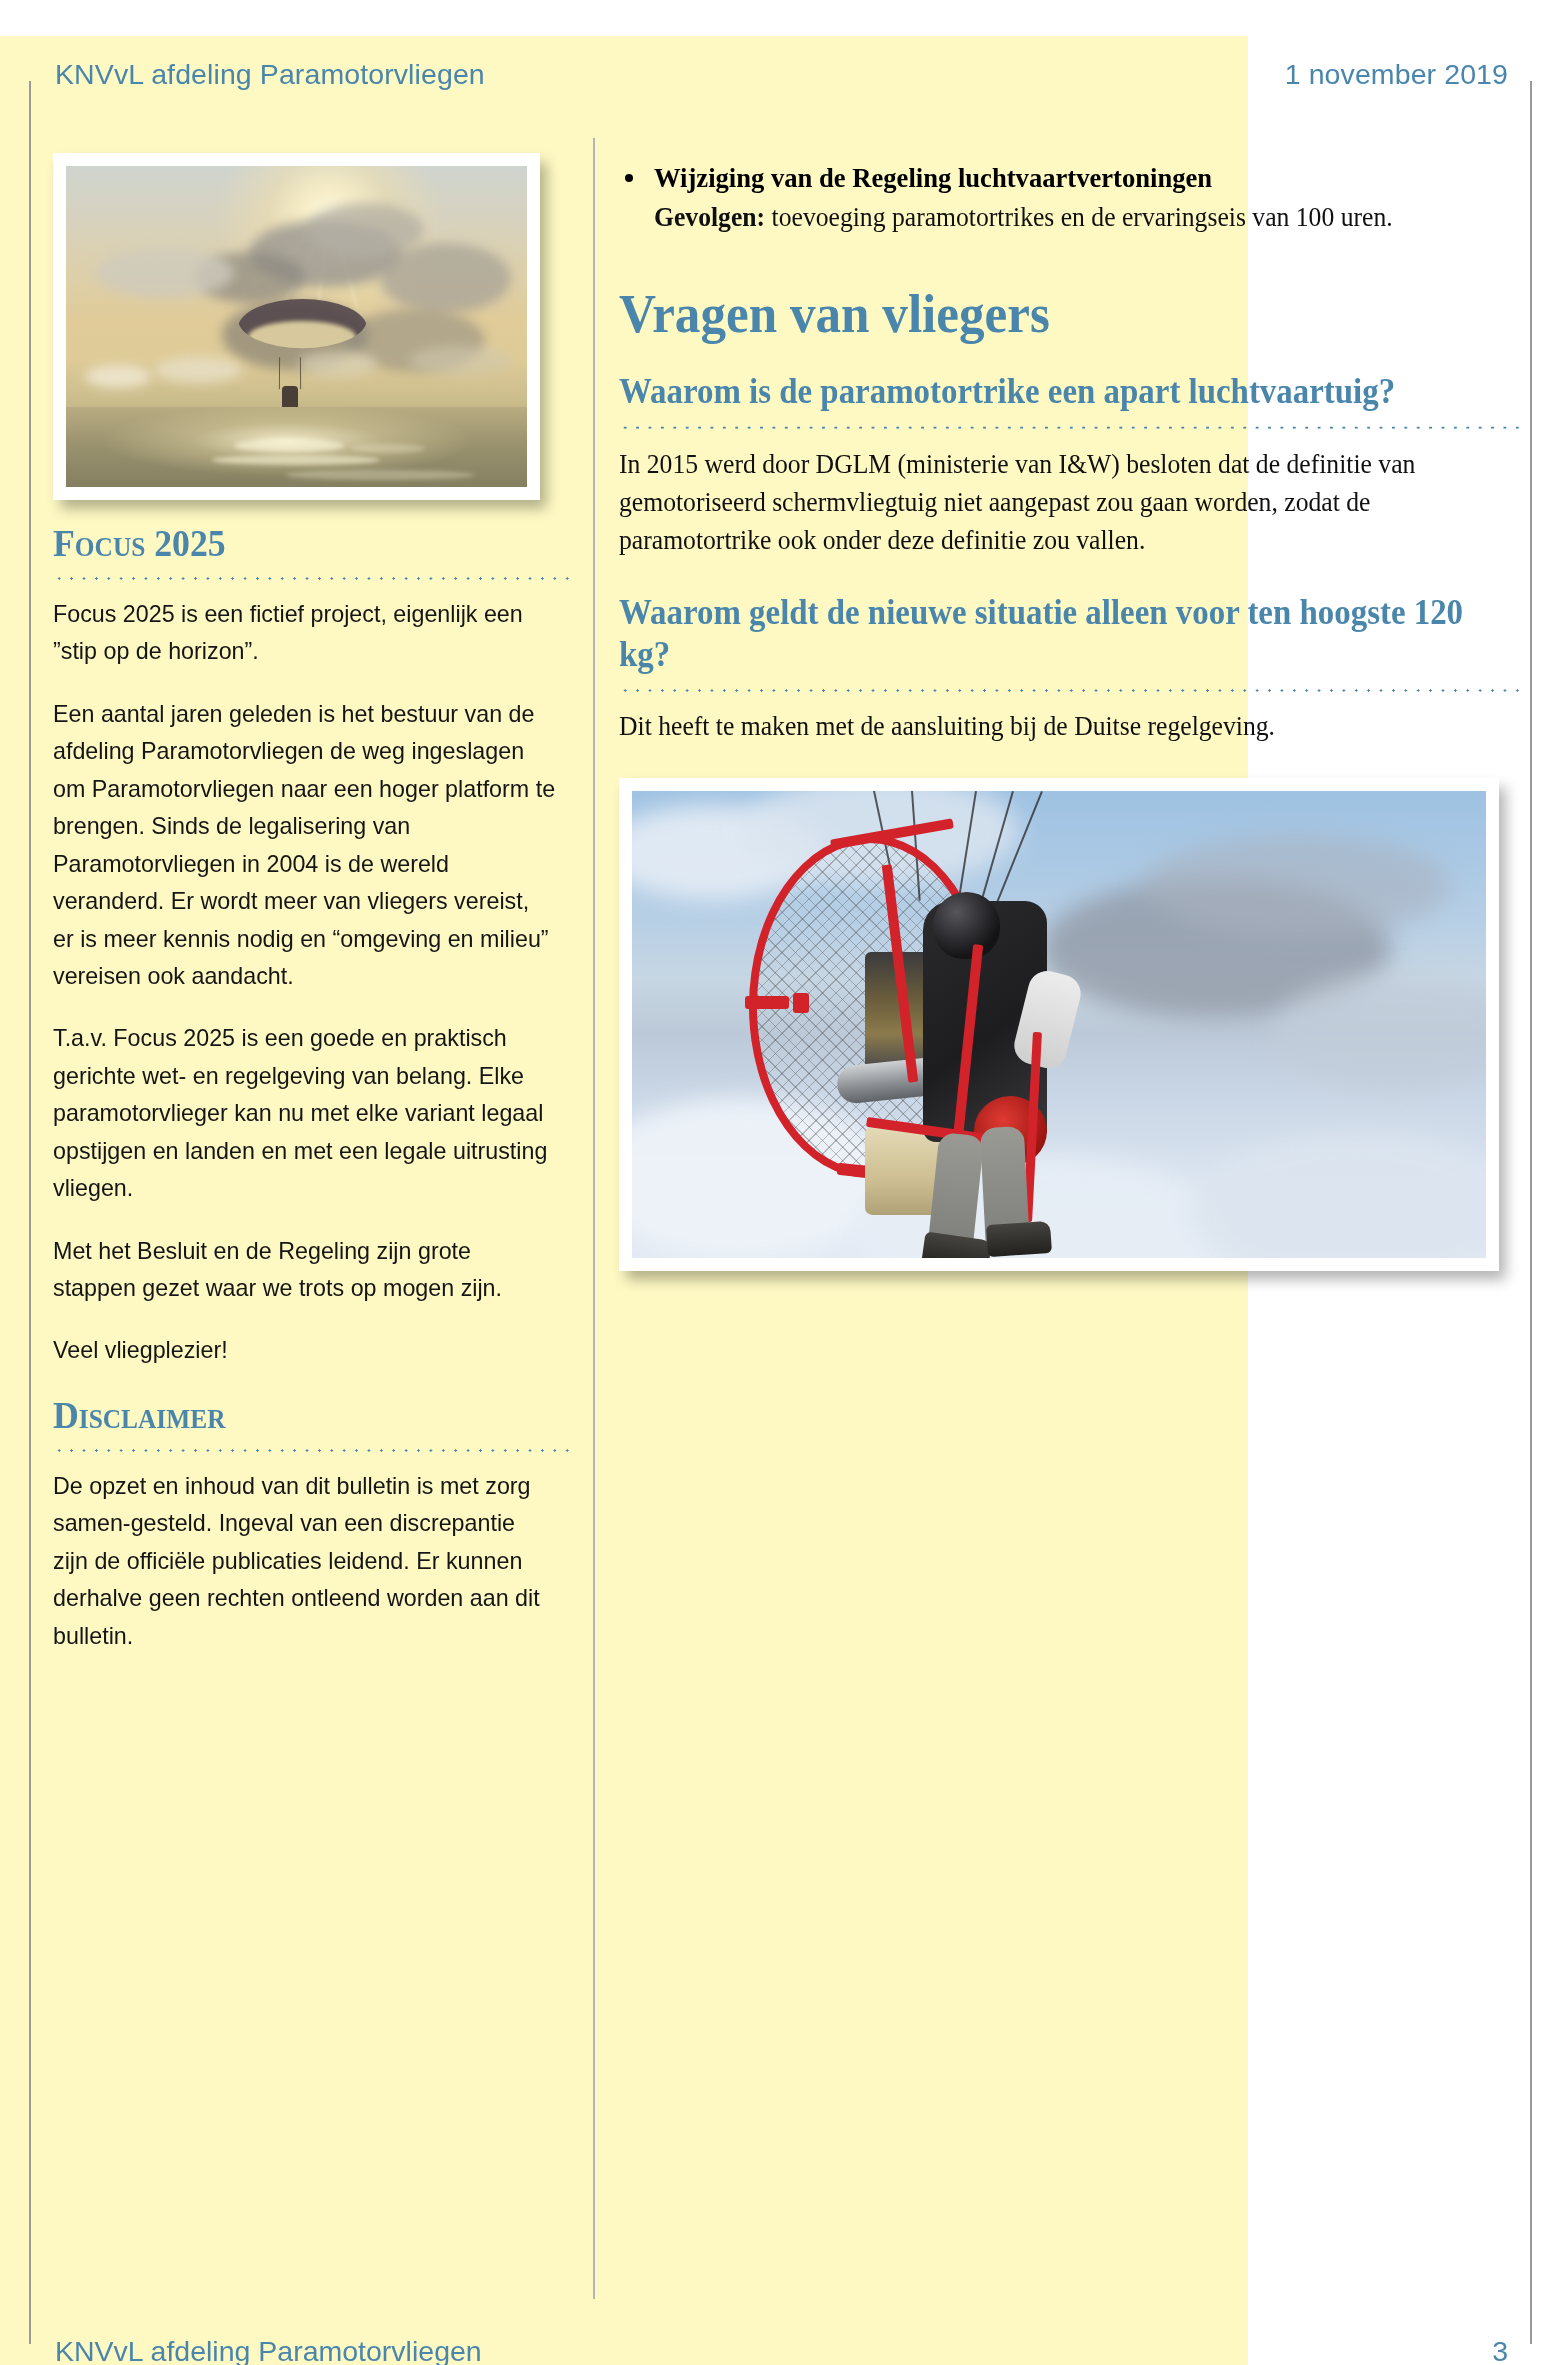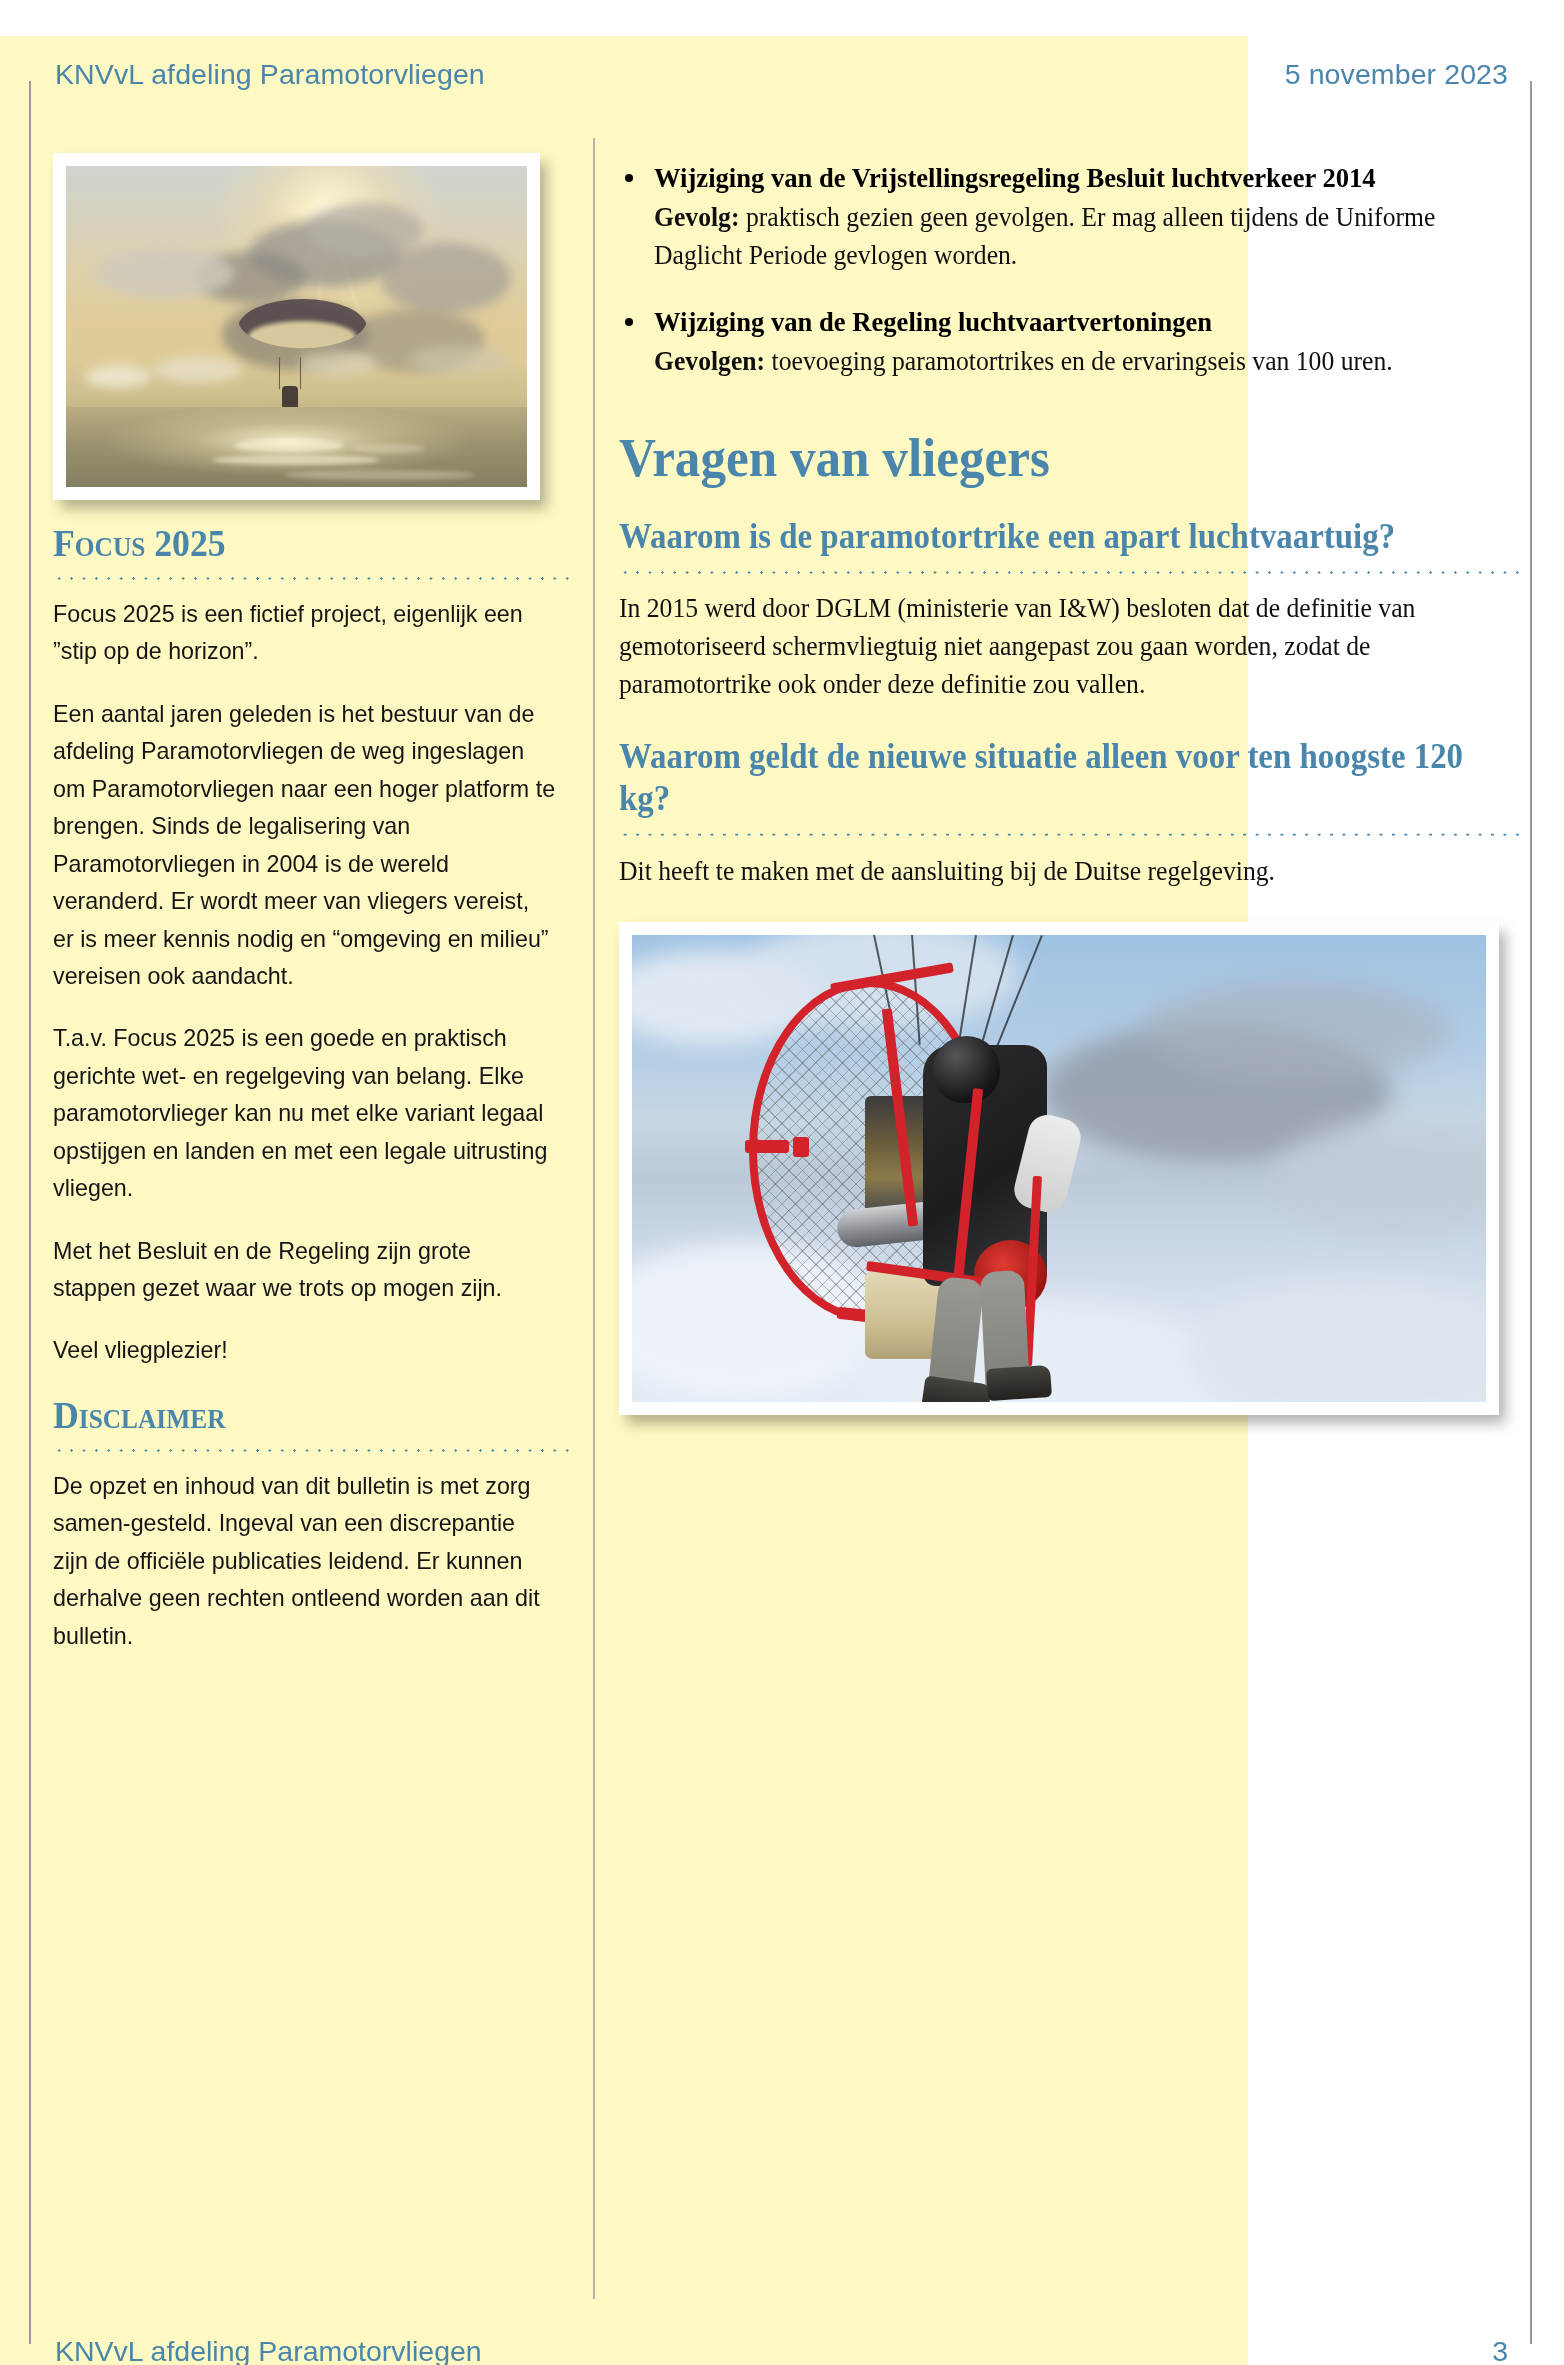--- a/index.html
+++ b/index.html
@@ -417,21 +417,21 @@
 </head>
 <body>
 
 <div class="page">
 
   <div class="page-rule-left"></div>
   <div class="page-rule-right"></div>
 
   <div class="header">
     <div class="header-title">KNVvL afdeling Paramotorvliegen</div>
-    <div class="header-date">5 november 2023</div>
+    <div class="header-date">1 november 2019</div>
   </div>
 
   <div class="col-divider"></div>
 
   <div class="sidebar">
 
     <div class="photo-frame">
       <div class="photo photo-sunset">
 
         <div class="sun-ray" style="transform:rotate(8deg)"></div>
@@ -481,24 +481,20 @@
     <div class="h-section">Disclaimer</div>
     <div class="dotrule"></div>
     <div class="sb-p">De opzet en inhoud van dit bulletin is met zorg samen-gesteld. Ingeval van een discrepantie zijn de officiële publicaties leidend. Er kunnen derhalve geen rechten ontleend worden aan dit bulletin.</div>
 
   </div>
 
   <div class="maincol">
 
     <ul class="bullets">
       <li>
-        <span class="b-title">Wijziging van de Vrijstellingsregeling Besluit luchtverkeer 2014</span>
-        <span class="b-body"><b>Gevolg:</b><span> praktisch gezien geen gevolgen. Er mag alleen tijdens de Uniforme Daglicht Periode gevlogen worden.</span></span>
-      </li>
-      <li>
         <span class="b-title">Wijziging van de Regeling luchtvaartvertoningen</span>
         <span class="b-body"><b>Gevolgen:</b><span> toevoeging paramotortrikes en de ervaringseis van 100 uren.</span></span>
       </li>
     </ul>
 
     <div style="height:19px"></div>
 
     <div class="h-big">Vragen van vliegers</div>
 
     <div style="height:28px"></div>

